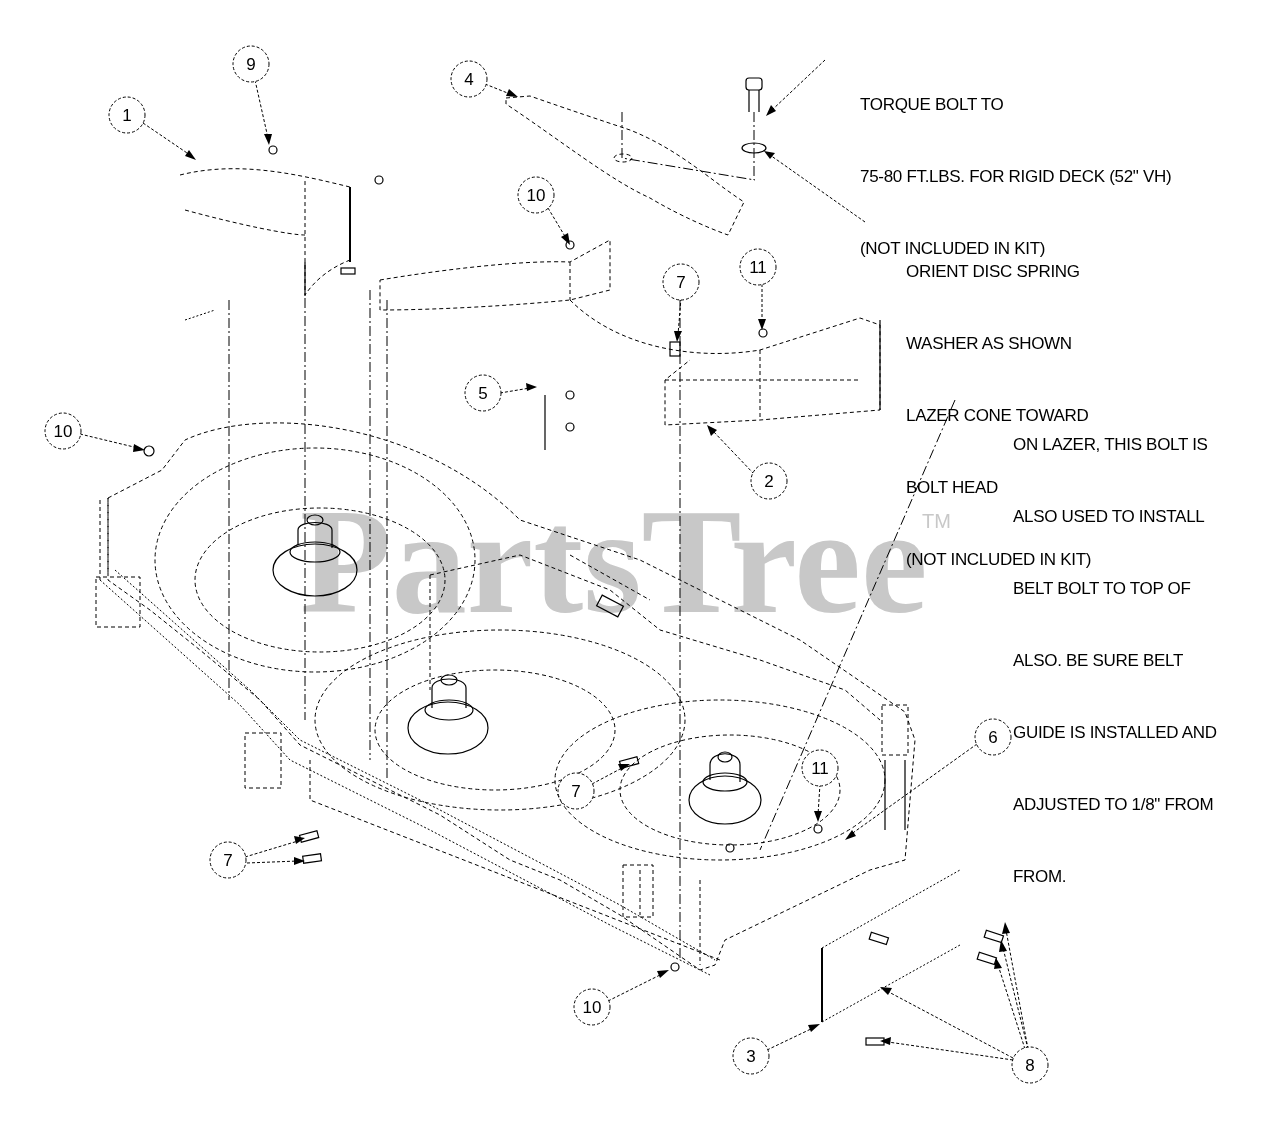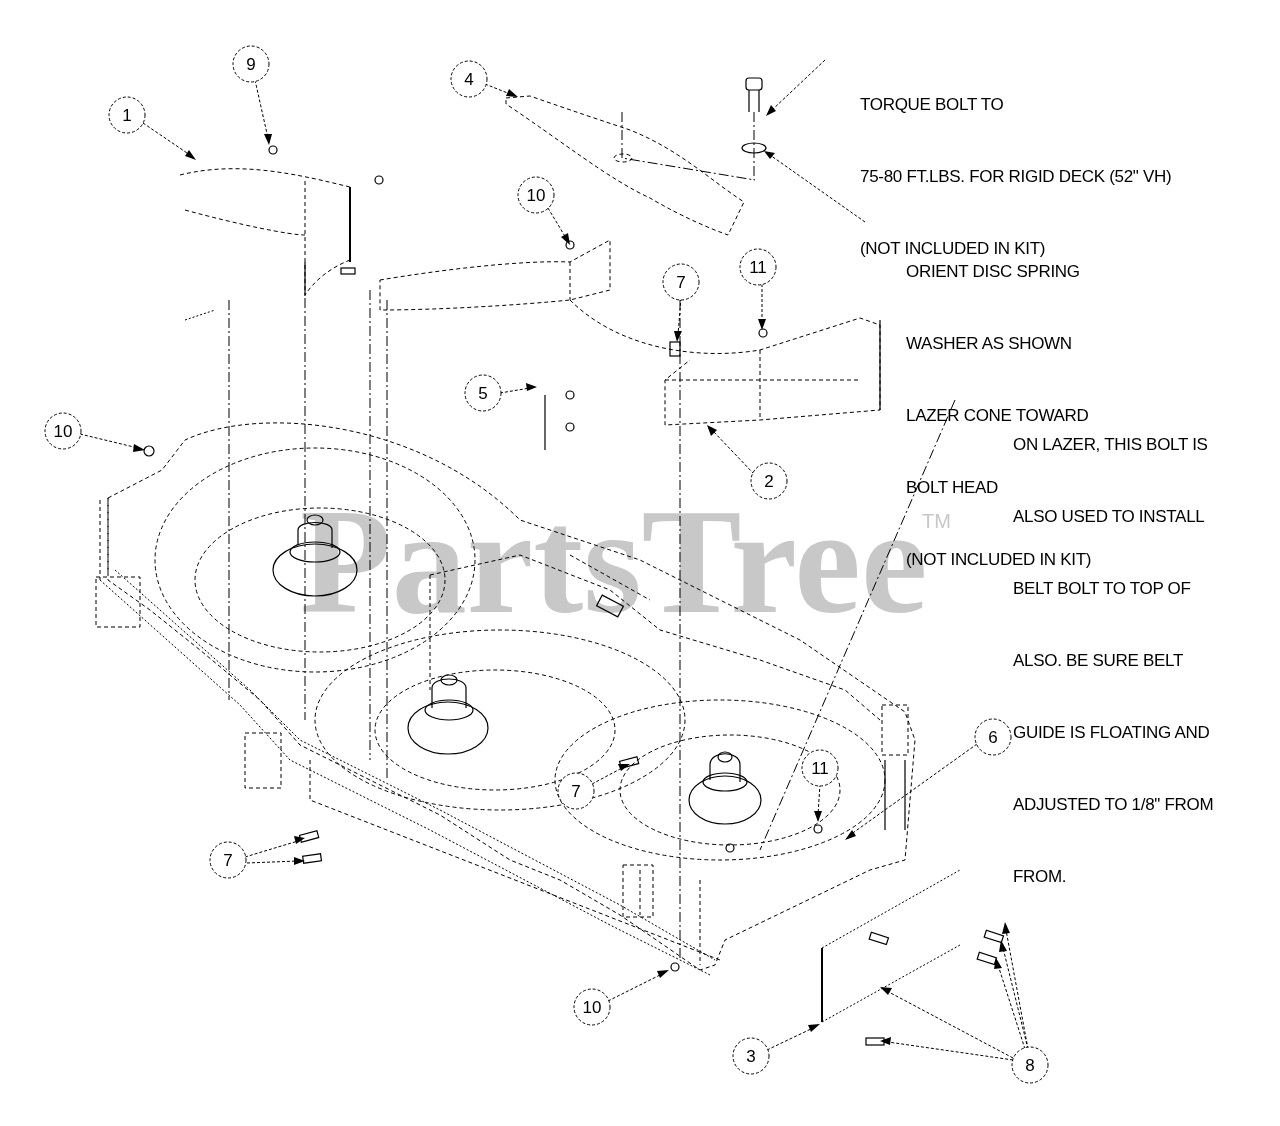--- a/index.html
+++ b/index.html
@@ -278,16 +278,16 @@
   <div>LAZER CONE TOWARD</div>
   <div>BOLT HEAD</div>
   <div>(NOT INCLUDED IN KIT)</div>
 </div>
 
 <div class="note" style="left:1013px; top:385px;">
   <div>ON LAZER, THIS BOLT IS</div>
   <div>ALSO USED TO INSTALL</div>
   <div>BELT BOLT TO TOP OF</div>
   <div>ALSO. BE SURE BELT</div>
-  <div>GUIDE IS FLOATING AND</div>
+  <div>GUIDE IS INSTALLED AND</div>
   <div>ADJUSTED TO 1/8" FROM</div>
   <div>FROM.</div>
 </div>
 
 </body></html>

